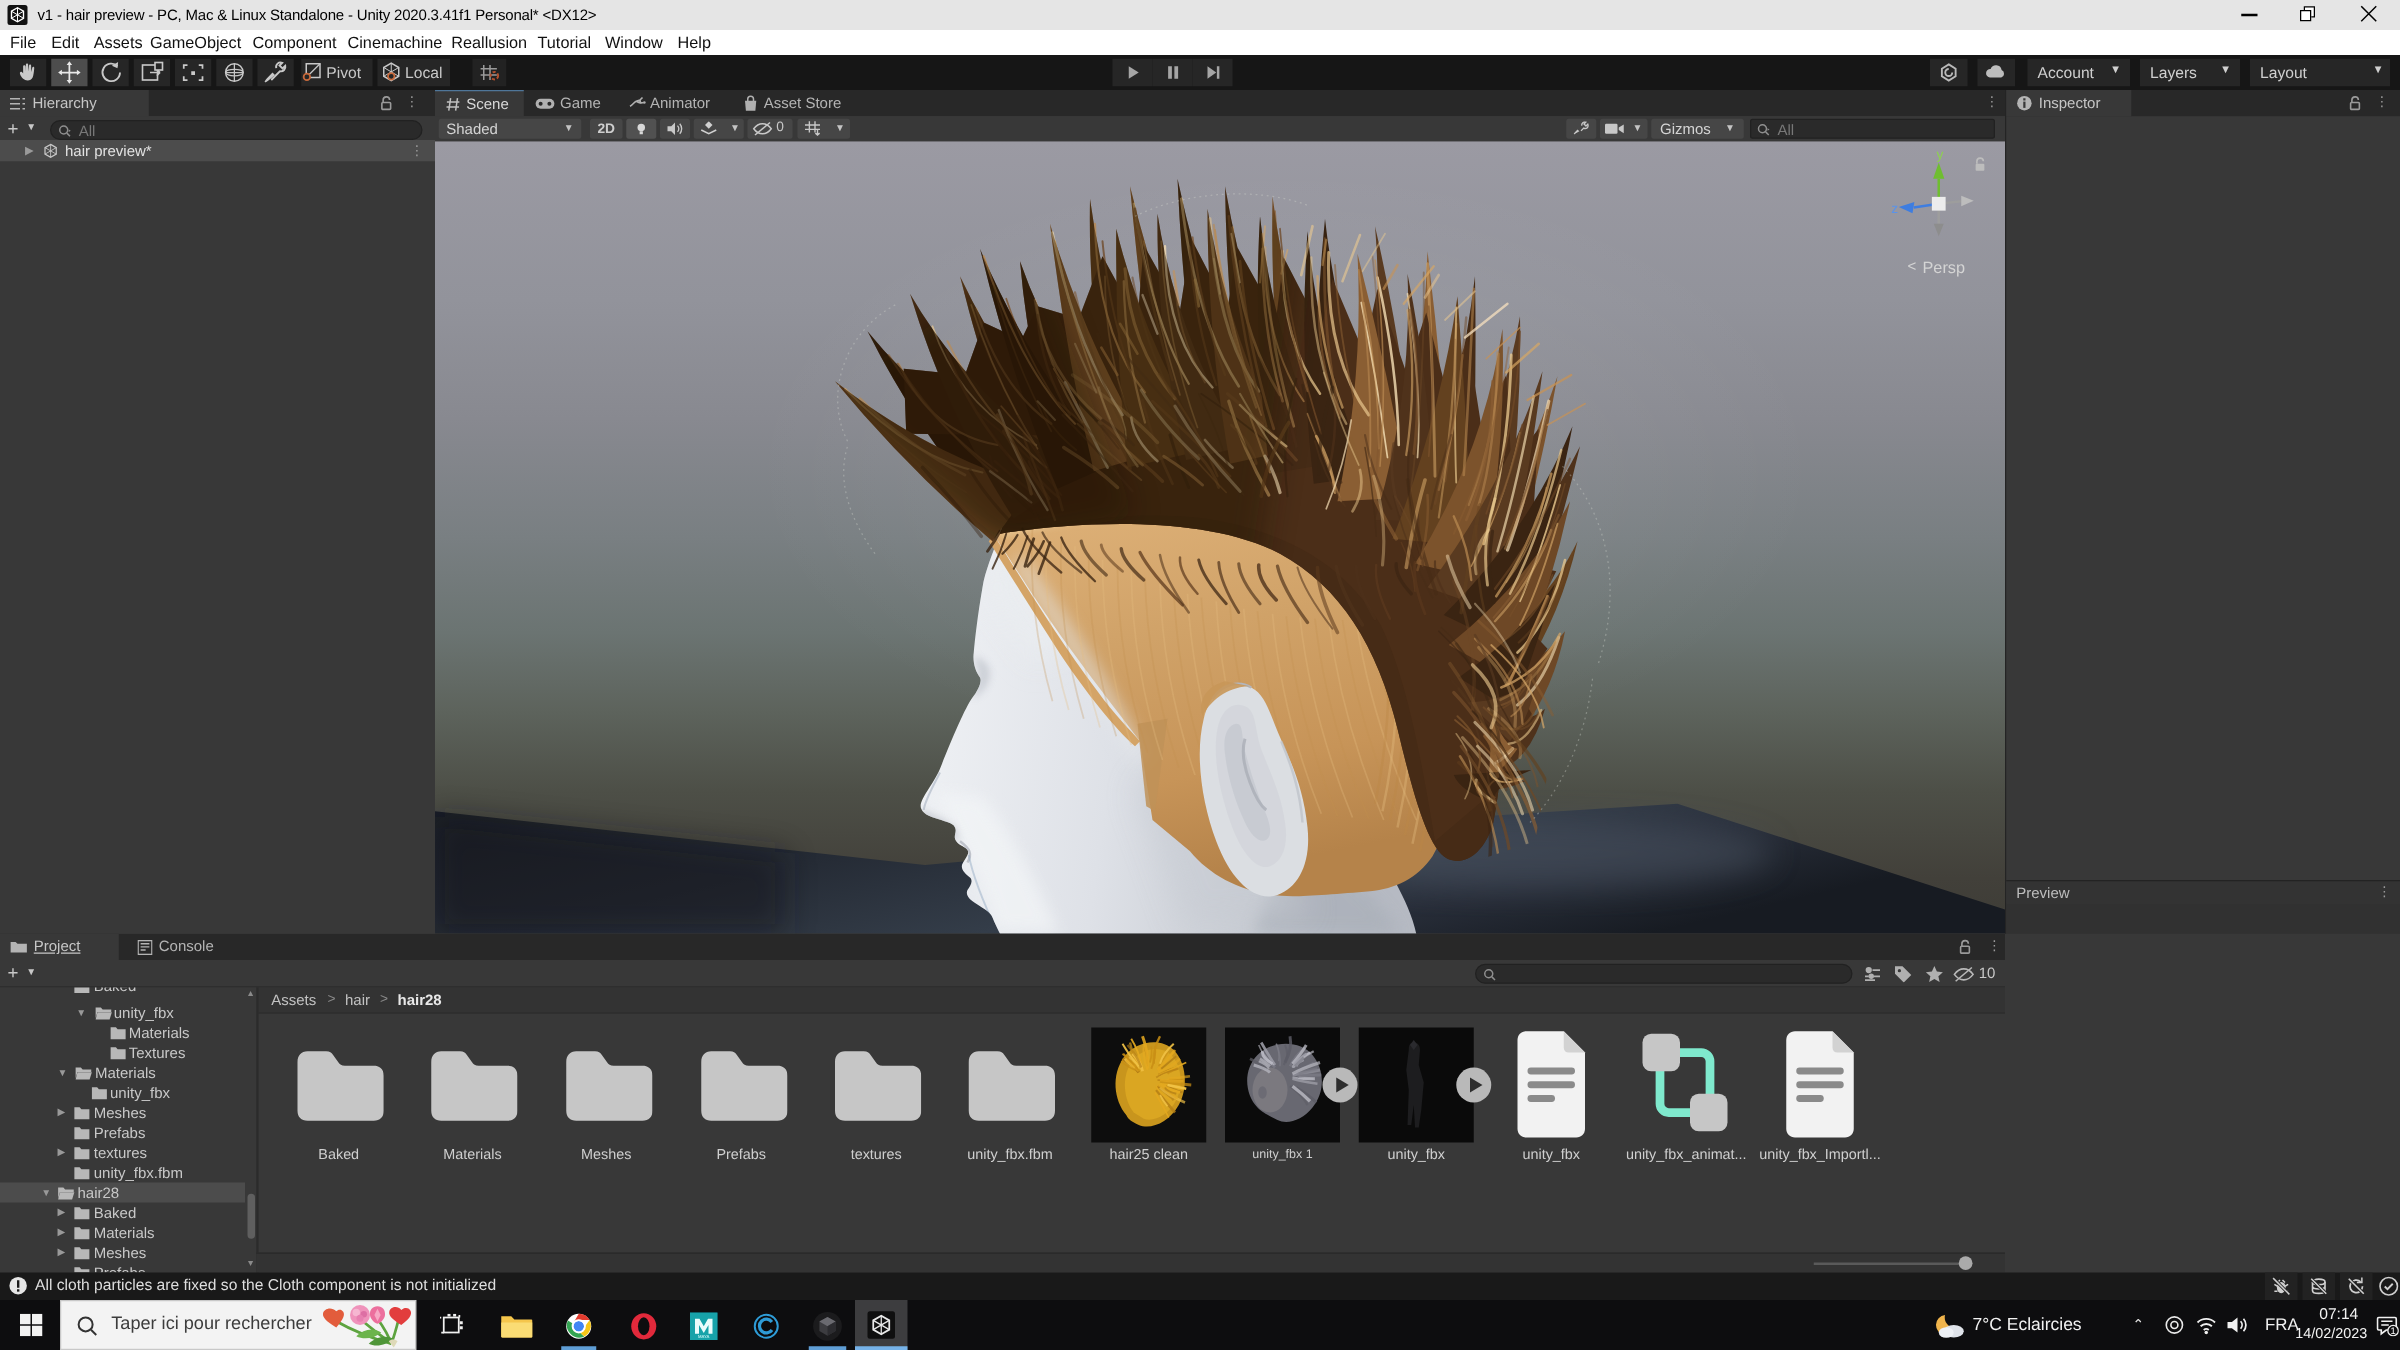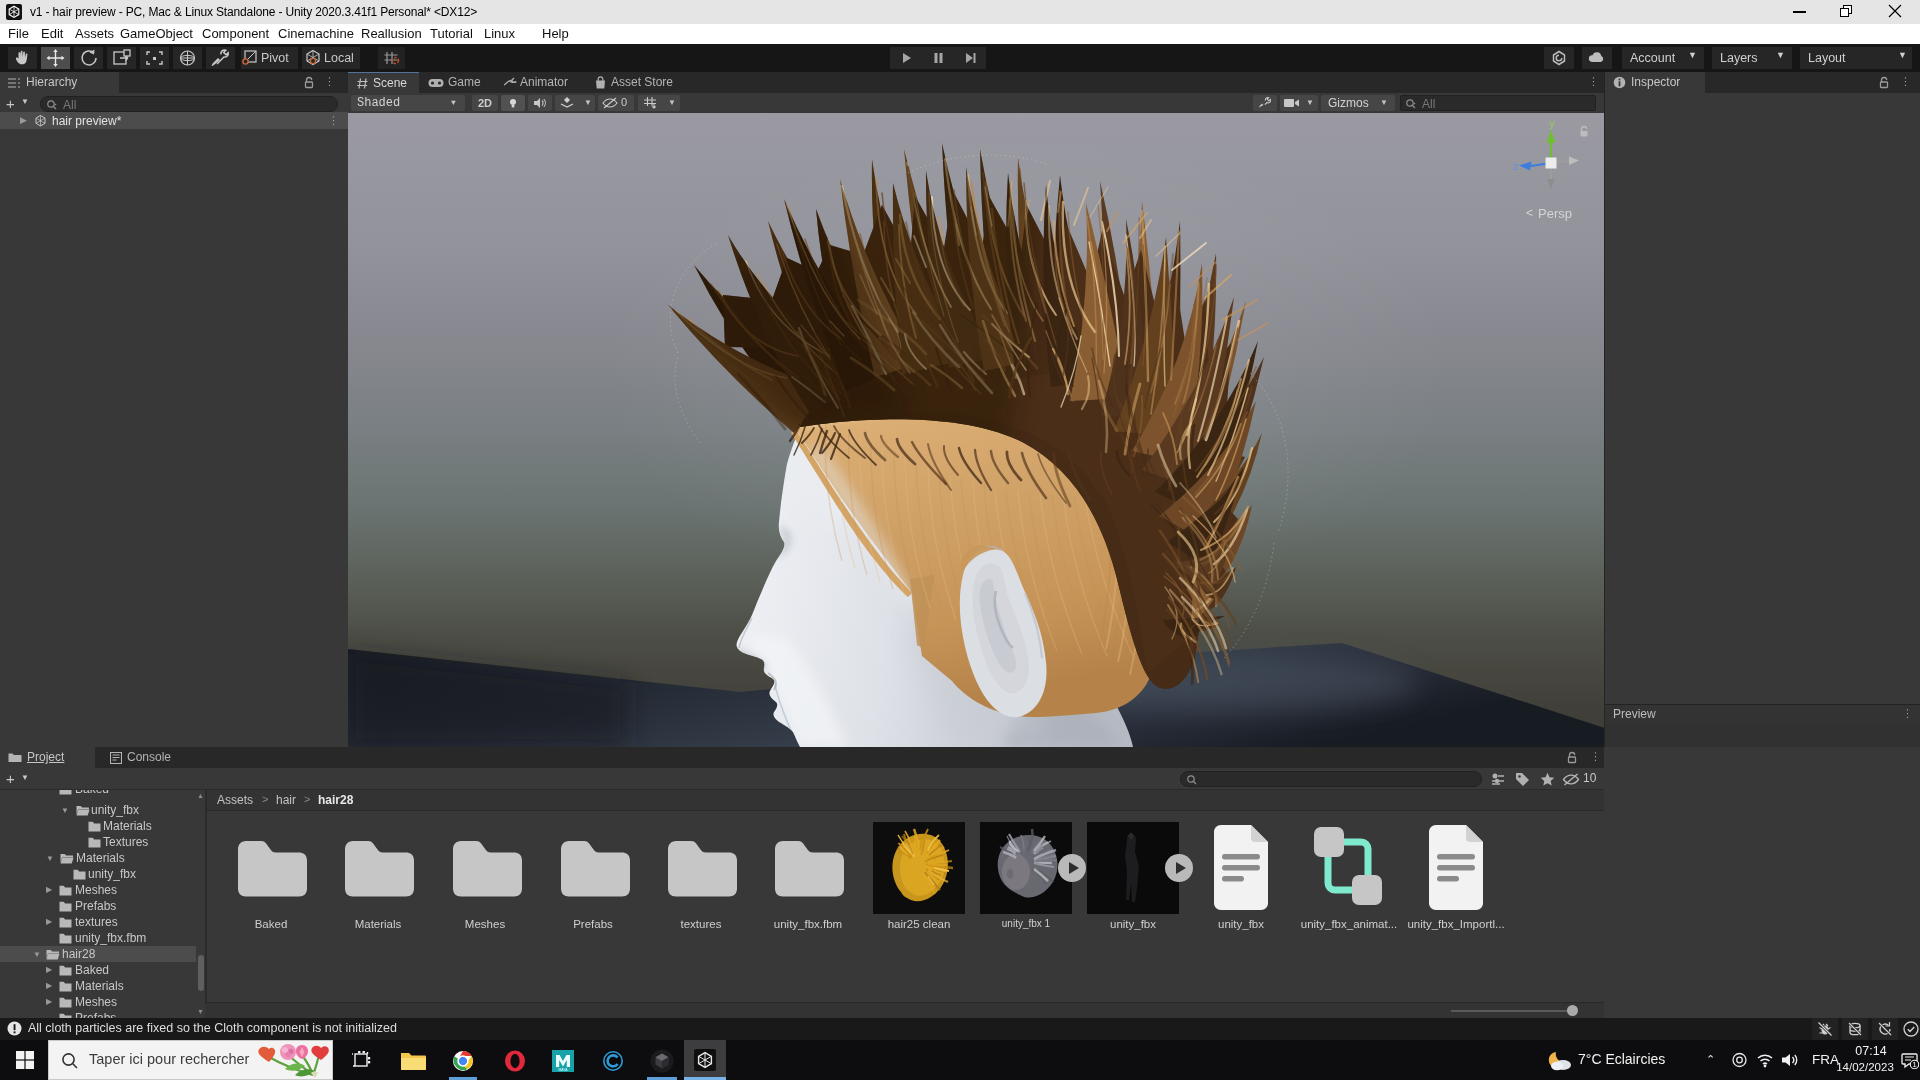--- a/index.html
+++ b/index.html
@@ -53,21 +53,21 @@
   </div>
   <div id="menubar" class="abs">
     <div class="menuitem" style="left:8px;">File</div>
     <div class="menuitem" style="left:41px;">Edit</div>
     <div class="menuitem" style="left:75px;">Assets</div>
     <div class="menuitem" style="left:120px;">GameObject</div>
     <div class="menuitem" style="left:202px;">Component</div>
     <div class="menuitem" style="left:278px;">Cinemachine</div>
     <div class="menuitem" style="left:361px;">Reallusion</div>
     <div class="menuitem" style="left:430px;">Tutorial</div>
-    <div class="menuitem" style="left:484px;">Linux</div>
+    <div class="menuitem" style="left:484px;">Window</div>
     <div class="menuitem" style="left:542px;">Help</div>
   </div>
   <div id="toolbar" class="abs">
 
     <div class="tbtn" style="left:8px;width:29px;"><svg width="29" height="22" viewBox="0 0 29 22">
           <path d="M10.5 16c-1.5-1.5-3-4-2.5-5s1.8-.4 2.5.8V6.2c0-1.4 1.8-1.4 1.9 0v4l.3-5.4c.1-1.3 1.8-1.3 1.8 0l.2 5.4.5-4.8c.1-1.2 1.7-1.2 1.7.1l.1 5 .8-3.4c.3-1.1 1.7-.8 1.6.4-.2 2.4-.6 6-1.3 7.5-.8 1.7-2.2 2.3-4 2.3-1.6 0-2.6-.6-3.6-1.3z" fill="#c8c8c8"></path>
         </svg></div>
     <div class="tbtn sel" style="left:41px;width:29px;"><svg width="29" height="22" viewBox="0 0 29 22">
           <g stroke="#e8e8e8" stroke-width="1.4" fill="#e8e8e8">
             <path d="M14.5 4v14M7.5 11h14" fill="none"></path>
@@ -208,21 +208,21 @@
         </svg>
       <span class="abs tab-label" style="left:172px;top:3px;">Animator</span>
       <svg class="abs" style="left:246px;top:4px;" width="13" height="14" viewBox="0 0 13 14">
           <path d="M2 4.5h9l-.7 8H2.7z" fill="#b0b0b0"></path>
           <path d="M4.2 6V3.2a2.3 2.3 0 0 1 4.6 0V6" fill="none" stroke="#b0b0b0" stroke-width="1.2"></path>
         </svg>
       <span class="abs tab-label" style="left:263px;top:3px;">Asset Store</span>
       <span class="abs" style="left:1240px;top:3px;color:#9a9a9a;font-size:11px;">⋮</span>
     </div>
     <div class="abs" style="left:0;top:21px;width:1256px;height:20px;background:#383838;">
-      <div class="abs" style="left:3px;top:2px;width:114px;height:16px;background:#464646;border-radius:2px;font-family:Liberation Mono, monospace;">
+      <div class="abs" style="left:3px;top:2px;width:114px;height:16px;background:#464646;border-radius:2px;">
         <span class="abs" style="left:6px;top:1px;color:#d4d4d4;font-size:12px;">Shaded</span>
         <span class="abs" style="left:100px;top:3px;color:#c4c4c4;font-size:8px;">▼</span>
       </div>
       <div class="abs" style="left:124px;top:2px;width:26px;height:16px;background:#464646;border-radius:2px;color:#cecece;font-size:11px;font-weight:bold;text-align:center;line-height:16px;">2D</div>
       <div class="abs" style="left:153px;top:2px;width:24px;height:16px;background:#515151;border-radius:2px;">
           <svg class="abs" style="left:6px;top:2px;" width="12" height="12" viewBox="0 0 12 12">
             <circle cx="6" cy="5" r="3" fill="#d8d8d8"></circle>
             <rect x="4.7" y="8" width="2.6" height="2.4" fill="#d8d8d8"></rect>
           </svg>
         </div>

